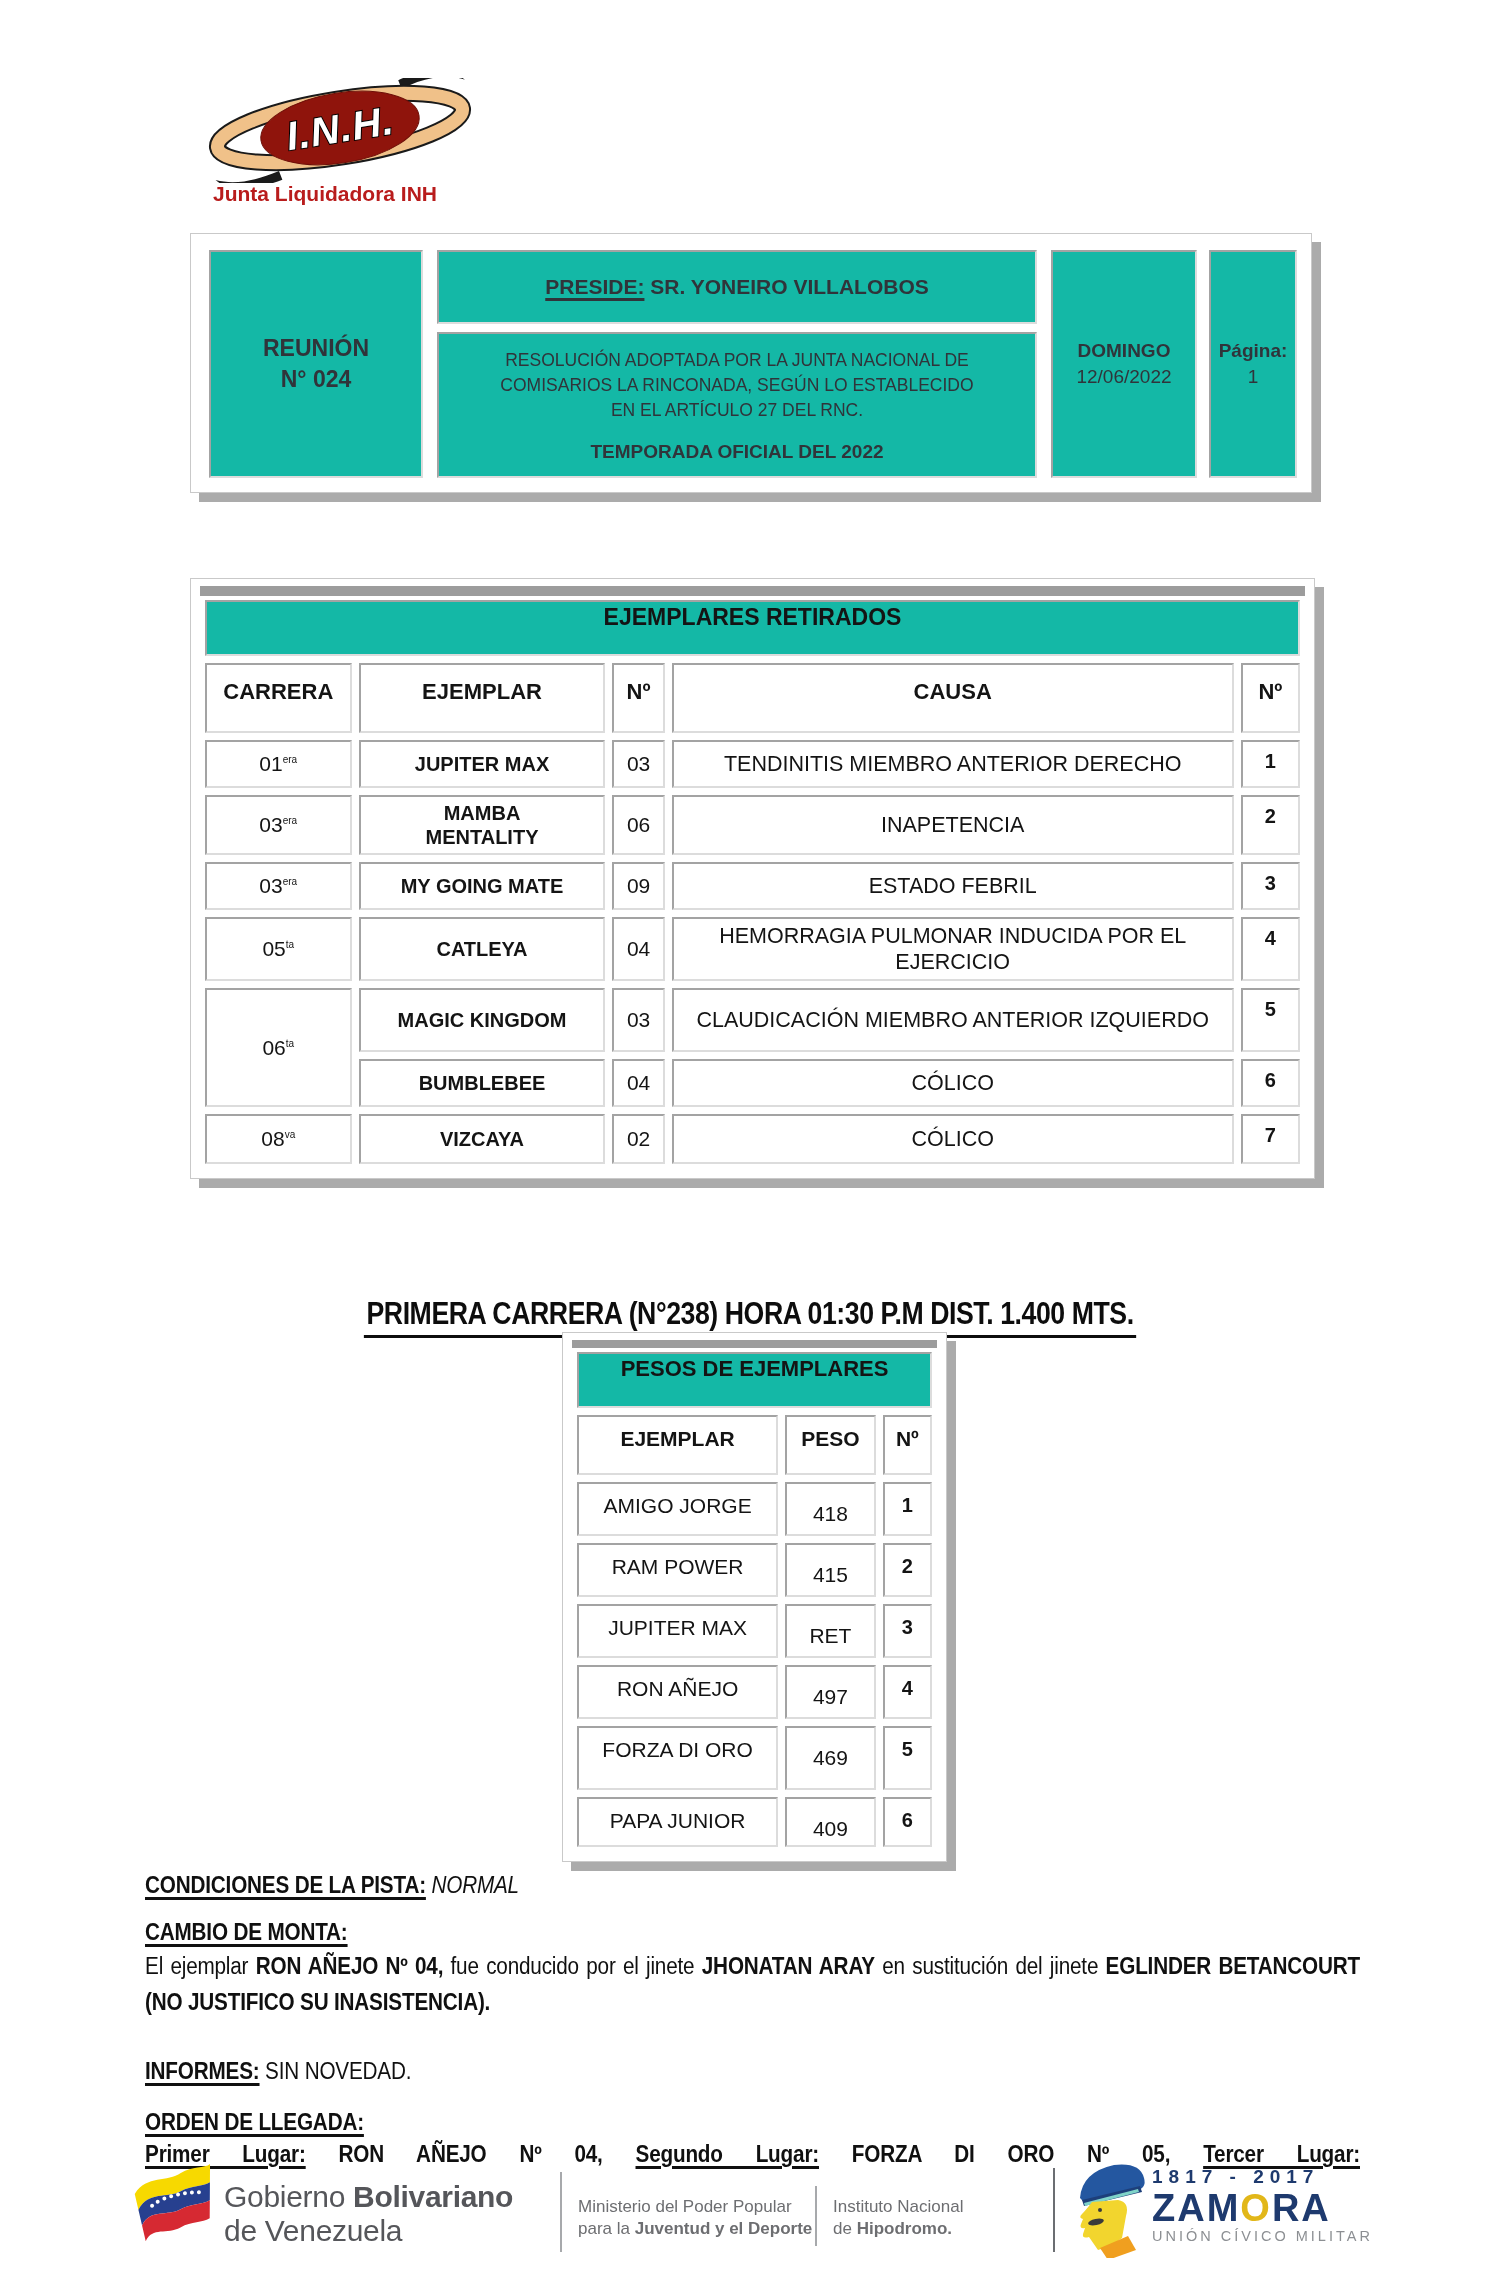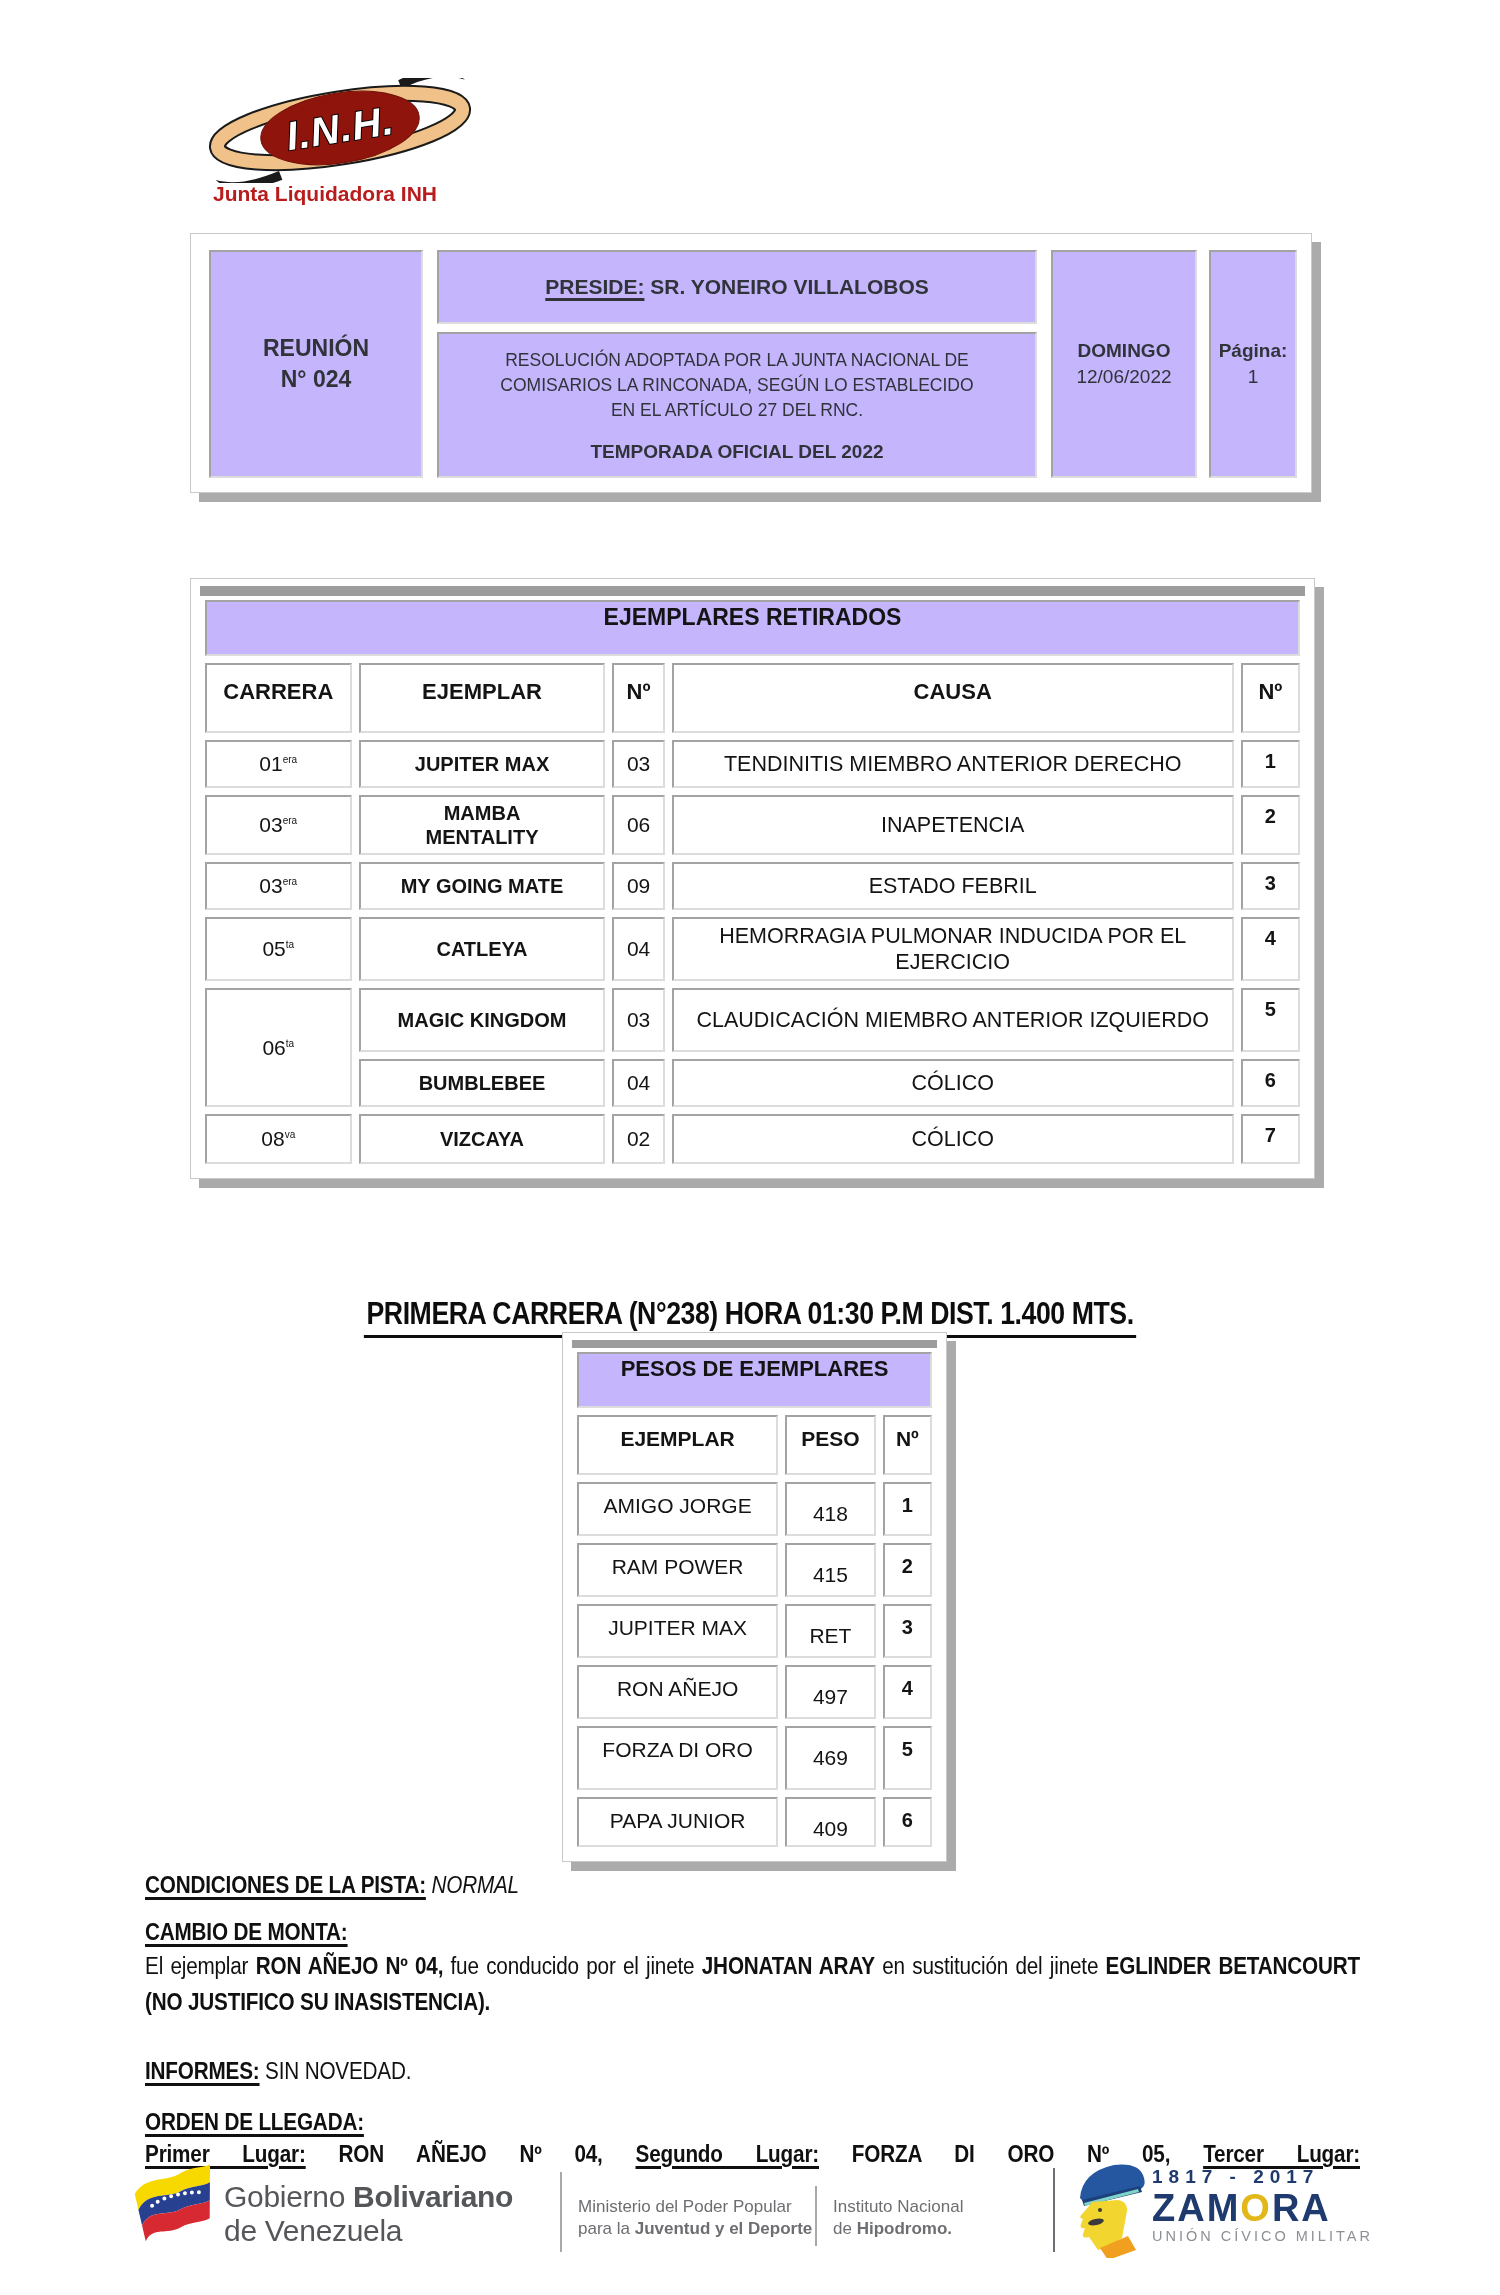--- a/index.html
+++ b/index.html
@@ -3,21 +3,21 @@
 <meta charset="utf-8">
 <style>
   html,body{margin:0;padding:0;background:#ffffff;}
   .page{position:relative;width:1500px;height:2295px;background:#ffffff;overflow:hidden;
         font-family:"Liberation Sans", sans-serif;color:#141414;}
   .abs{position:absolute;}
 
   
   .shadow-box{background:#fff;border:1px solid #c9c9c9;box-shadow:9px 9px 0 #ababab;box-sizing:border-box;}
   .graybar{height:10px;background:#9c9c9c;margin:0 2px 4px 2px;}
-  .cell3d{background:#c4b5fd;border:2px solid;border-color:#a3a3a3 #dcdcdc #dcdcdc #a3a3a3;box-sizing:border-box;}
+  .cell3d{background:#14b8a6;border:2px solid;border-color:#a3a3a3 #dcdcdc #dcdcdc #a3a3a3;box-sizing:border-box;}
 
   
   .hdr-cell{display:flex;flex-direction:column;align-items:center;justify-content:center;text-align:center;color:#30343a;}
   .reunion-txt{font-size:23px;font-weight:bold;line-height:31px;}
   .preside-line{font-size:21px;line-height:26px;}
   .resol-par{font-size:17.5px;line-height:25px;max-width:478px;}
   .season-line{font-size:19px;font-weight:bold;margin-top:18px;}
   .daydate{font-size:19px;line-height:26px;}
   .pagecell{font-size:19px;line-height:26px;}
   .bold{font-weight:bold;}

